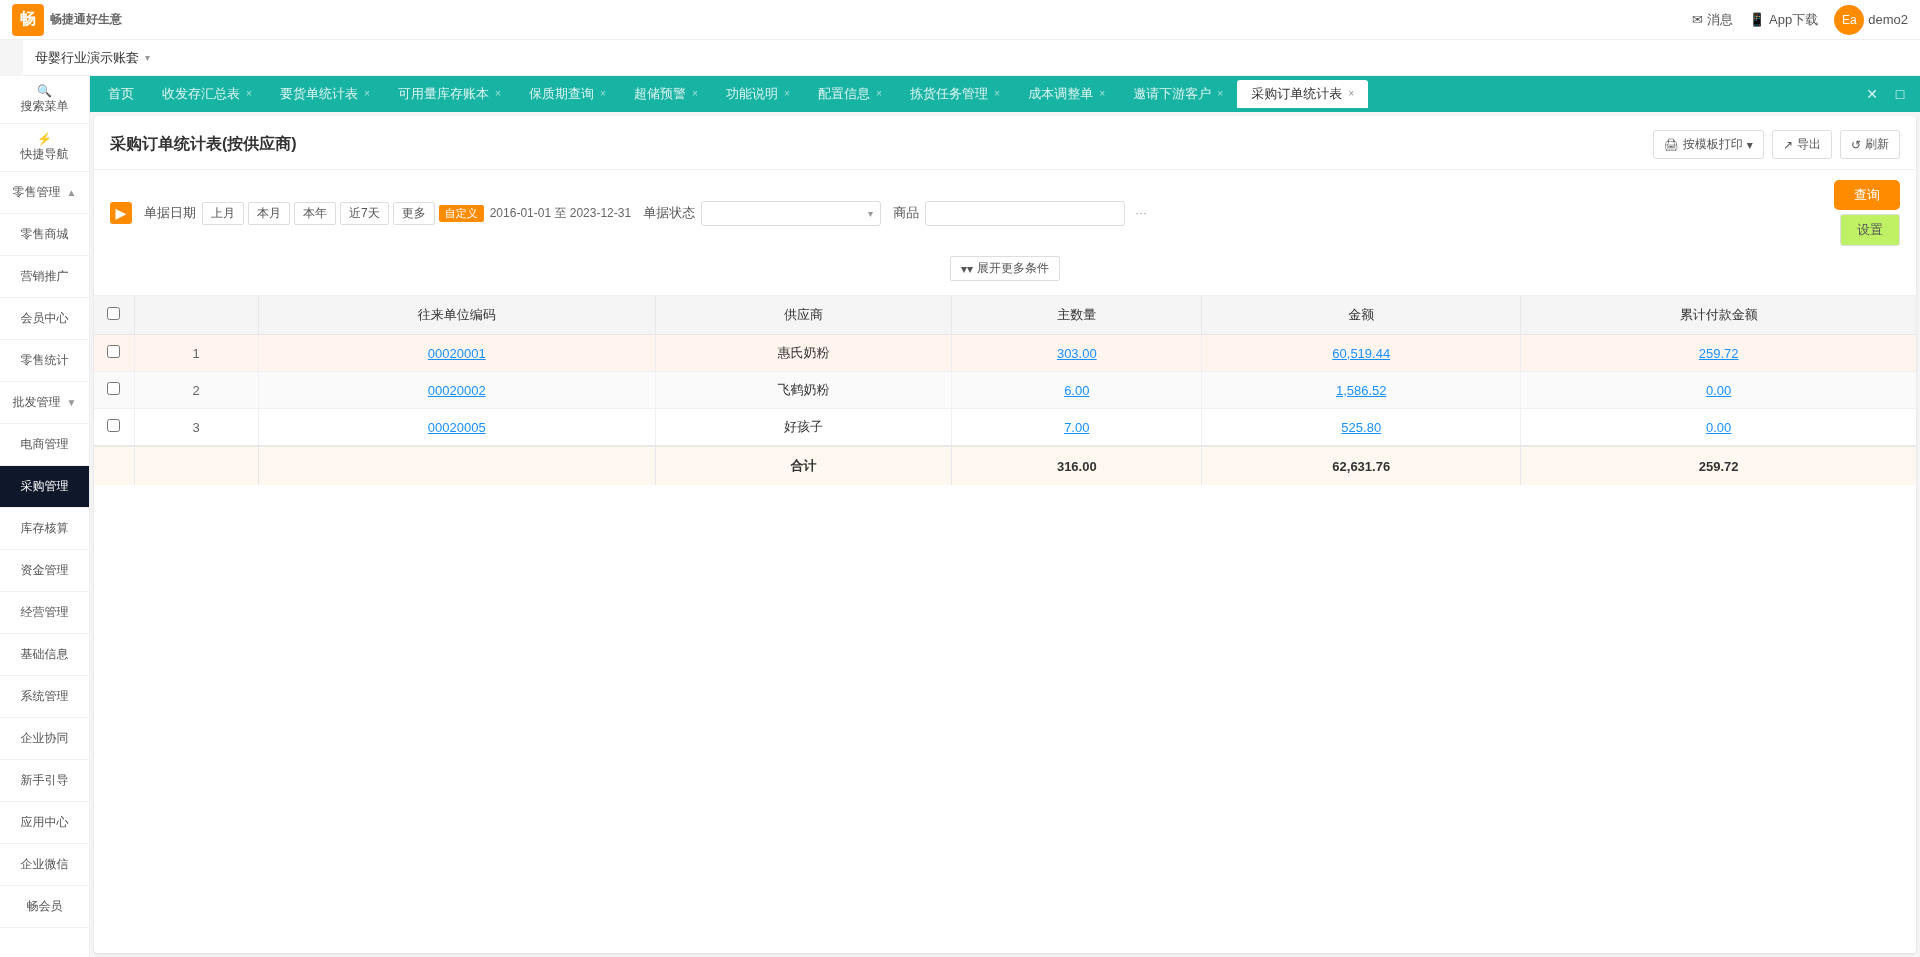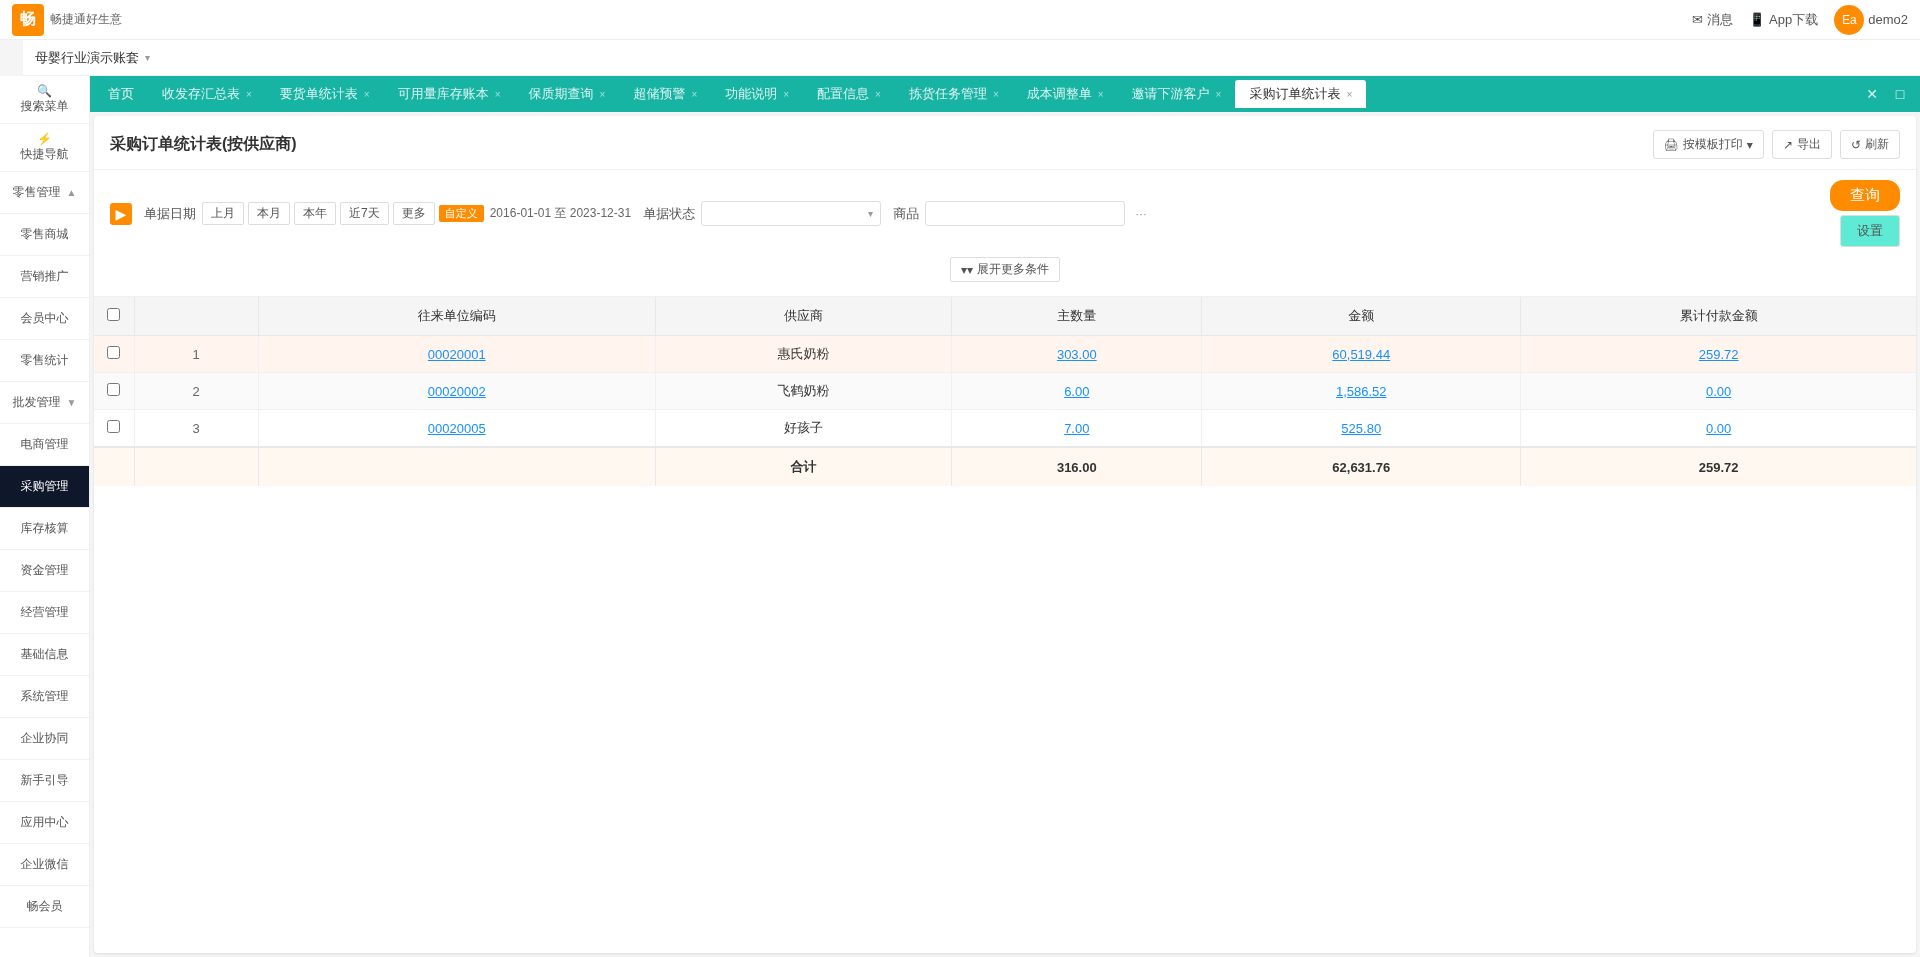--- a/index.html
+++ b/index.html
@@ -3,21 +3,21 @@
   <meta charset="utf-8">
   <style>
     * { margin: 0; padding: 0; box-sizing: border-box; }
     body { font-family: 'Microsoft YaHei', Arial, sans-serif; font-size: 13px; background: #f5f5f5; width: 1920px; height: 957px; overflow: hidden; display: flex; flex-direction: column; }
 
     
     .top-bar { height: 40px; background: #fff; display: flex; align-items: center; justify-content: space-between; padding: 0 12px; border-bottom: 1px solid #eee; flex-shrink: 0; }
     .top-bar-left { display: flex; align-items: center; gap: 8px; }
     .logo-area { display: flex; align-items: center; gap: 6px; }
     .logo-icon { width: 32px; height: 32px; background: #ff8c00; border-radius: 4px; display: flex; align-items: center; justify-content: center; color: white; font-size: 16px; font-weight: bold; }
-    .logo-text { font-size: 12px; color: #666; line-height: 1.2; }
+    .logo-text { font-size: 12px; color: #666; line-height: 1.2; font-weight: bold; }
     .top-bar-right { display: flex; align-items: center; gap: 16px; }
     .top-bar-item { display: flex; align-items: center; gap: 4px; color: #555; font-size: 13px; cursor: pointer; }
     .user-avatar { width: 30px; height: 30px; border-radius: 50%; background: #ff8c00; display: flex; align-items: center; justify-content: center; color: white; font-size: 12px; }
 
     
     .workspace-bar { height: 36px; background: #fff; display: flex; align-items: center; padding: 0 12px; border-bottom: 1px solid #eee; flex-shrink: 0; margin-left: 23px; }
     .workspace-selector { display: flex; align-items: center; gap: 6px; color: #333; font-size: 13px; cursor: pointer; }
     .workspace-selector .chevron { color: #999; font-size: 10px; }
 
     
@@ -30,21 +30,21 @@
     .sidebar-item { padding: 12px 6px; text-align: center; cursor: pointer; color: #555; font-size: 12px; border-bottom: 1px solid #f0f0f0; display: flex; flex-direction: column; align-items: center; gap: 4px; }
     .sidebar-item.active { color: #fff; background: #0f172a; }
     .sidebar-item.has-arrow { flex-direction: row; justify-content: center; }
     .sidebar-arrow { font-size: 10px; color: #999; margin-left: 2px; }
 
     
     .content-area { flex: 1; display: flex; flex-direction: column; overflow: hidden; }
 
     
     .nav-tabs { height: 36px; background: #17b3a3; display: flex; align-items: center; padding: 0 4px; overflow-x: auto; flex-shrink: 0; }
-    .nav-tab { display: flex; align-items: center; gap: 6px; padding: 0 14px; height: 28px; color: rgba(255,255,255,0.85); font-size: 13px; cursor: pointer; white-space: nowrap; border-radius: 3px 3px 0 0; flex-shrink: 0; }
+    .nav-tab { display: flex; align-items: center; gap: 6px; padding: 0 14px; height: 28px; color: rgba(255,255,255,0.85); font-size: 13px; cursor: pointer; white-space: nowrap; border-radius: 3px 3px 0 0; flex-shrink: 0; font-family: Liberation Mono, monospace; }
     .nav-tab.active { background: #fff; color: #333; }
     .nav-tab .close-btn { font-size: 10px; color: inherit; opacity: 0.7; }
     .nav-tab.active .close-btn { color: #666; }
     .nav-tab-home { background: transparent; color: rgba(255,255,255,0.9); }
     .nav-tabs-actions { margin-left: auto; display: flex; align-items: center; gap: 4px; padding-right: 4px; }
     .nav-action-btn { width: 24px; height: 24px; display: flex; align-items: center; justify-content: center; color: rgba(255,255,255,0.85); cursor: pointer; font-size: 14px; }
 
     
     .page-content { flex: 1; background: #fff; overflow: hidden; display: flex; flex-direction: column; margin: 4px; border-radius: 4px; box-shadow: 0 1px 3px rgba(0,0,0,0.1); }
     .page-header { padding: 14px 16px 10px; border-bottom: 1px solid #f0f0f0; display: flex; align-items: center; justify-content: space-between; }
@@ -64,22 +64,22 @@
     .date-btn { padding: 2px 8px; border: 1px solid #ddd; border-radius: 2px; cursor: pointer; font-size: 12px; color: #555; background: #fff; }
     .date-range { display: flex; align-items: flex-start; gap: 4px; color: #666; font-size: 12px; }
     .custom-tag { background: #ff8c00; color: white; padding: 1px 6px; border-radius: 2px; font-size: 11px; }
     .filter-select-wrap { position: relative; display: flex; align-items: center; }
     .filter-select { padding: 4px 28px 4px 8px; border: 1px solid #ddd; border-radius: 3px; font-size: 13px; color: #555; background: #fff; cursor: pointer; appearance: none; min-width: 180px; }
     .filter-select-arrow { position: absolute; right: 8px; color: #999; pointer-events: none; font-size: 10px; }
     .filter-input { padding: 4px 8px; border: 1px solid #ddd; border-radius: 3px; font-size: 13px; color: #555; min-width: 200px; }
     .filter-more-btn { margin-left: 4px; color: #999; font-size: 12px; cursor: pointer; }
     .expand-btn-row { display: flex; justify-content: center; padding: 4px 0; }
     .expand-btn { display: flex; align-items: center; gap: 4px; color: #555; font-size: 12px; cursor: pointer; padding: 3px 10px; border: 1px solid #ddd; border-radius: 2px; background: #fff; }
-    .btn-query { padding: 6px 20px; background: #ff8c00; color: white; border: none; border-radius: 13px; cursor: pointer; font-size: 15px; }
-    .btn-settings { padding: 6px 16px; background: #5eead4; color: #555; border: 1px solid #ddd; border-radius: 3px; cursor: pointer; font-size: 13px; }
+    .btn-query { padding: 6px 20px; background: #ff8c00; color: white; border: none; border-radius: 5px; cursor: pointer; font-size: 13px; }
+    .btn-settings { padding: 6px 16px; background: #bef264; color: #555; border: 1px solid #ddd; border-radius: 3px; cursor: pointer; font-size: 13px; }
     .filter-right-btns { margin-left: auto; display: flex; flex-direction: column; gap: 4px; align-items: flex-end; }
 
     
     .table-area { flex: 1; overflow: auto; padding: 0 0 40px; position: relative; }
     table { width: 100%; border-collapse: collapse; font-size: 13px; }
     thead th { background: #f5f5f5; padding: 10px 12px; text-align: center; color: #333; font-weight: 500; border-bottom: 1px solid #e8e8e8; border-right: 1px solid #e8e8e8; white-space: nowrap; }
     thead th:last-child { border-right: none; }
     tbody td { padding: 9px 12px; text-align: center; border-bottom: 1px solid #f0f0f0; border-right: 1px solid #f0f0f0; color: #333; }
     tbody td:last-child { border-right: none; }
     tbody tr:first-child { background: #fff5ee; }

